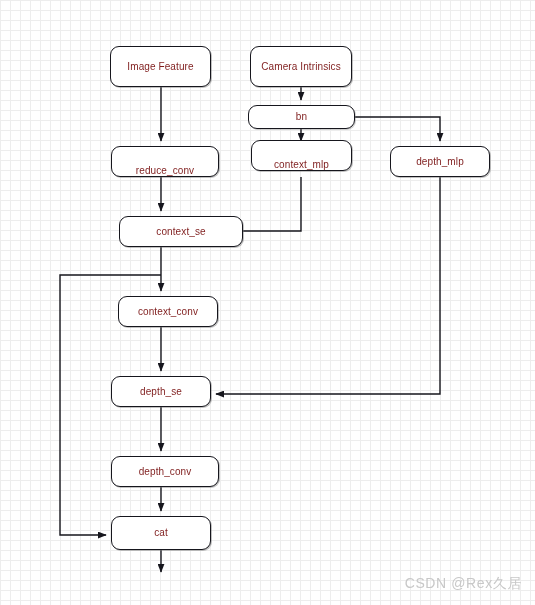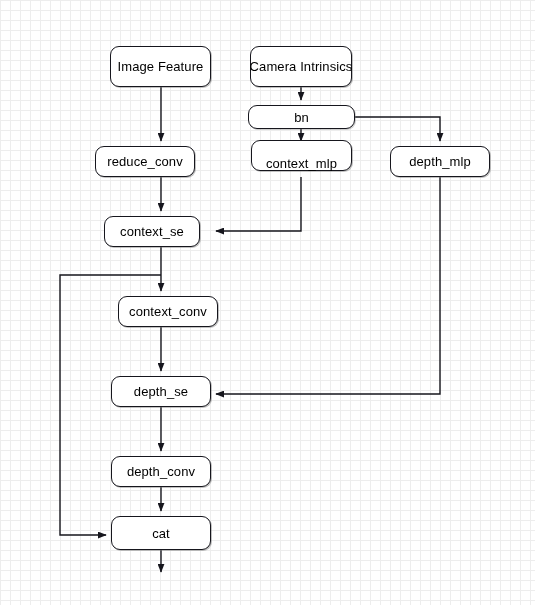--- a/index.html
+++ b/index.html
@@ -34,22 +34,22 @@
   }
   .node {
     position: absolute;
     box-sizing: border-box;
     background: #ffffff;
     border: 1.3px solid #16161d;
     border-radius: 9px;
     display: flex;
     align-items: center;
     justify-content: center;
-    color: #000000;
-    font-size: 13px;
+    color: #7f1d1d;
+    font-size: 10px;
     line-height: 1;
     letter-spacing: 0.1px;
     white-space: nowrap;
     box-shadow: 1px 1px 0 rgba(120,120,120,0.45);
   }
   .node.flat {
     border-radius: 9px;
     box-shadow: 1px 1px 0 rgba(120,120,120,0.35);
   }
   #watermark {
@@ -93,40 +93,41 @@
   <div id="nodes-layer">
       <div class="node" style="left: 110px; top: 46px; width: 101px; height: 41px;">
         <span>Image Feature</span>
       </div>
       <div class="node" style="left: 250px; top: 46px; width: 102px; height: 41px;">
         <span>Camera Intrinsics</span>
       </div>
       <div class="node flat" style="left: 248px; top: 105px; width: 107px; height: 24px;">
         <span>bn</span>
       </div>
-      <div class="node" style="left: 95px; top: 146px; width: 100px; height: 31px;">
+      <div class="node" style="left: 111px; top: 146px; width: 108px; height: 31px; align-items: flex-end;">
         <span>reduce_conv</span>
       </div>
       <div class="node" style="left: 251px; top: 140px; width: 101px; height: 31px; align-items: flex-end;">
         <span>context_mlp</span>
       </div>
       <div class="node" style="left: 390px; top: 146px; width: 100px; height: 31px; align-items: center;">
         <span>depth_mlp</span>
       </div>
-      <div class="node" style="left: 104px; top: 216px; width: 96px; height: 31px;">
+      <div class="node" style="left: 119px; top: 216px; width: 124px; height: 31px;">
         <span>context_se</span>
       </div>
       <div class="node" style="left: 118px; top: 296px; width: 100px; height: 31px;">
         <span>context_conv</span>
       </div>
       <div class="node" style="left: 111px; top: 376px; width: 100px; height: 31px;">
         <span>depth_se</span>
       </div>
-      <div class="node" style="left: 111px; top: 456px; width: 100px; height: 31px;">
+      <div class="node" style="left: 111px; top: 456px; width: 108px; height: 31px;">
         <span>depth_conv</span>
       </div>
       <div class="node" style="left: 111px; top: 516px; width: 100px; height: 34px;">
         <span>cat</span>
       </div>
     </div>
 
+  <div id="watermark">CSDN @Rex久居</div>
 
 </div>
 
 </body></html>

